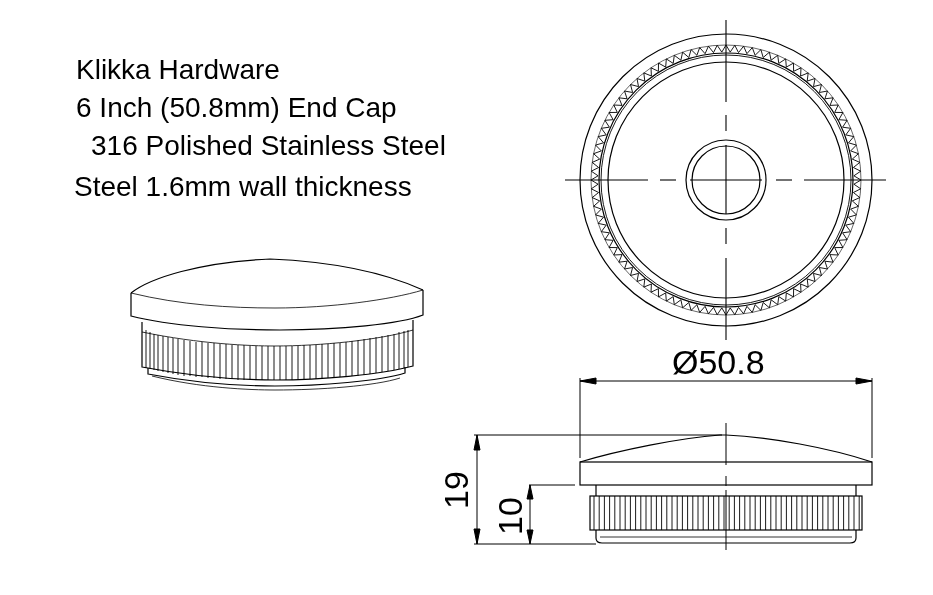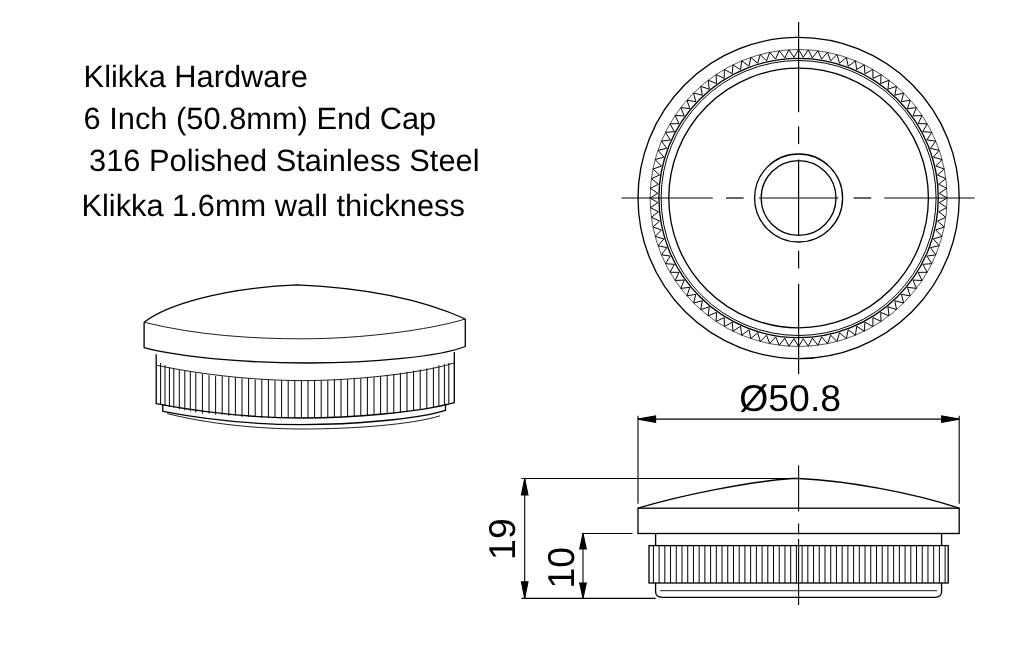--- a/index.html
+++ b/index.html
@@ -8,22 +8,22 @@
   .title-line { position: absolute; white-space: nowrap; font-size: 28px; color: #000; line-height: 1; text-align: center; }
   svg.drawing { position: absolute; left: 0; top: 0; }
   .dim-text { font-family: "Liberation Sans", sans-serif; font-size: 34px; fill: #000; }
 </style>
 </head>
 <body>
 
 <div class="title-block">
   <div class="title-line" style="left:2px; top:4px;">Klikka Hardware</div>
   <div class="title-line" style="left:2px; top:42px;">6 Inch (50.8mm) End Cap</div>
-  <div class="title-line" style="left:7px; top:80px;">316 Polished Stainless Steel</div>
-  <div class="title-line" style="left:0px; top:121px;">Klikka 1.6mm wall thickness</div>
+  <div class="title-line" style="left:17px; top:80px;">316 Polished Stainless Steel</div>
+  <div class="title-line" style="left:0px; top:121px;">Steel 1.6mm wall thickness</div>
 </div>
 
 <svg class="drawing" width="933" height="595" viewBox="0 0 933 595" xmlns="http://www.w3.org/2000/svg">
   <g fill="none" stroke="#000" stroke-width="1.2">
 
     <g>
 
       <path d="M131,293 C150,278 200,262 270,259 C340,262 390,275 423,290"></path>
 
       <path d="M131,293 L131,316 C170,326 230,330 280,330 C340,330 400,324 423,315 L423,290"></path>

